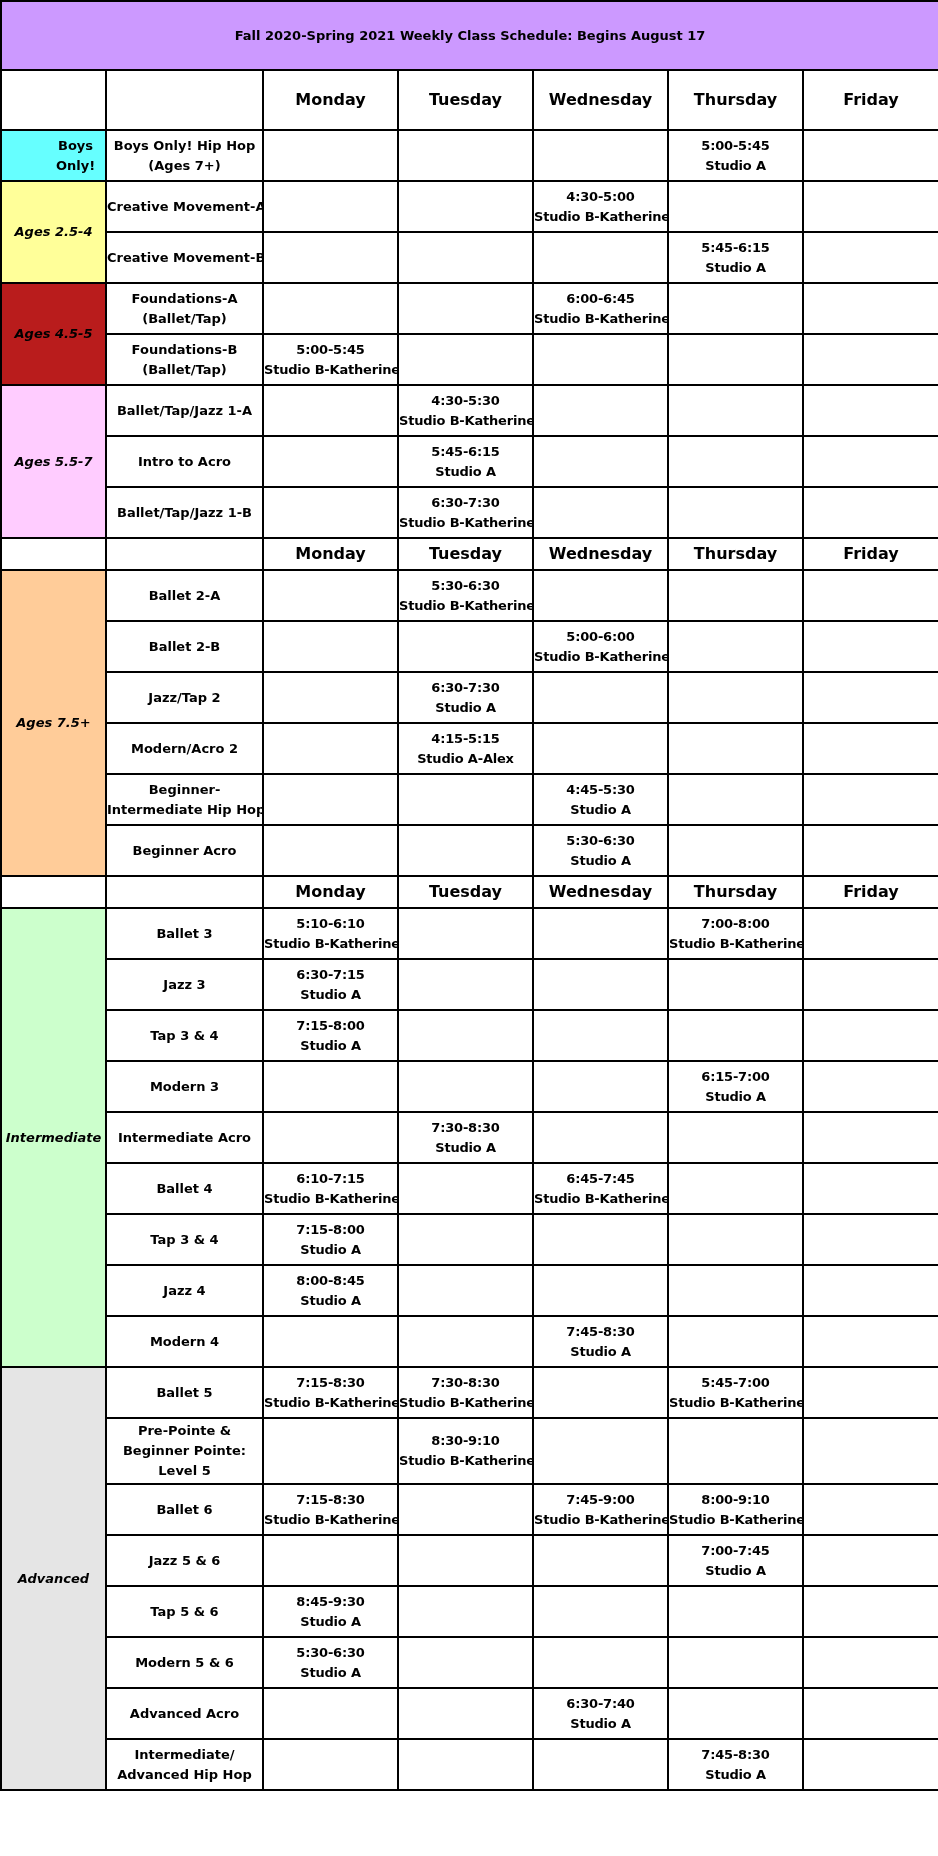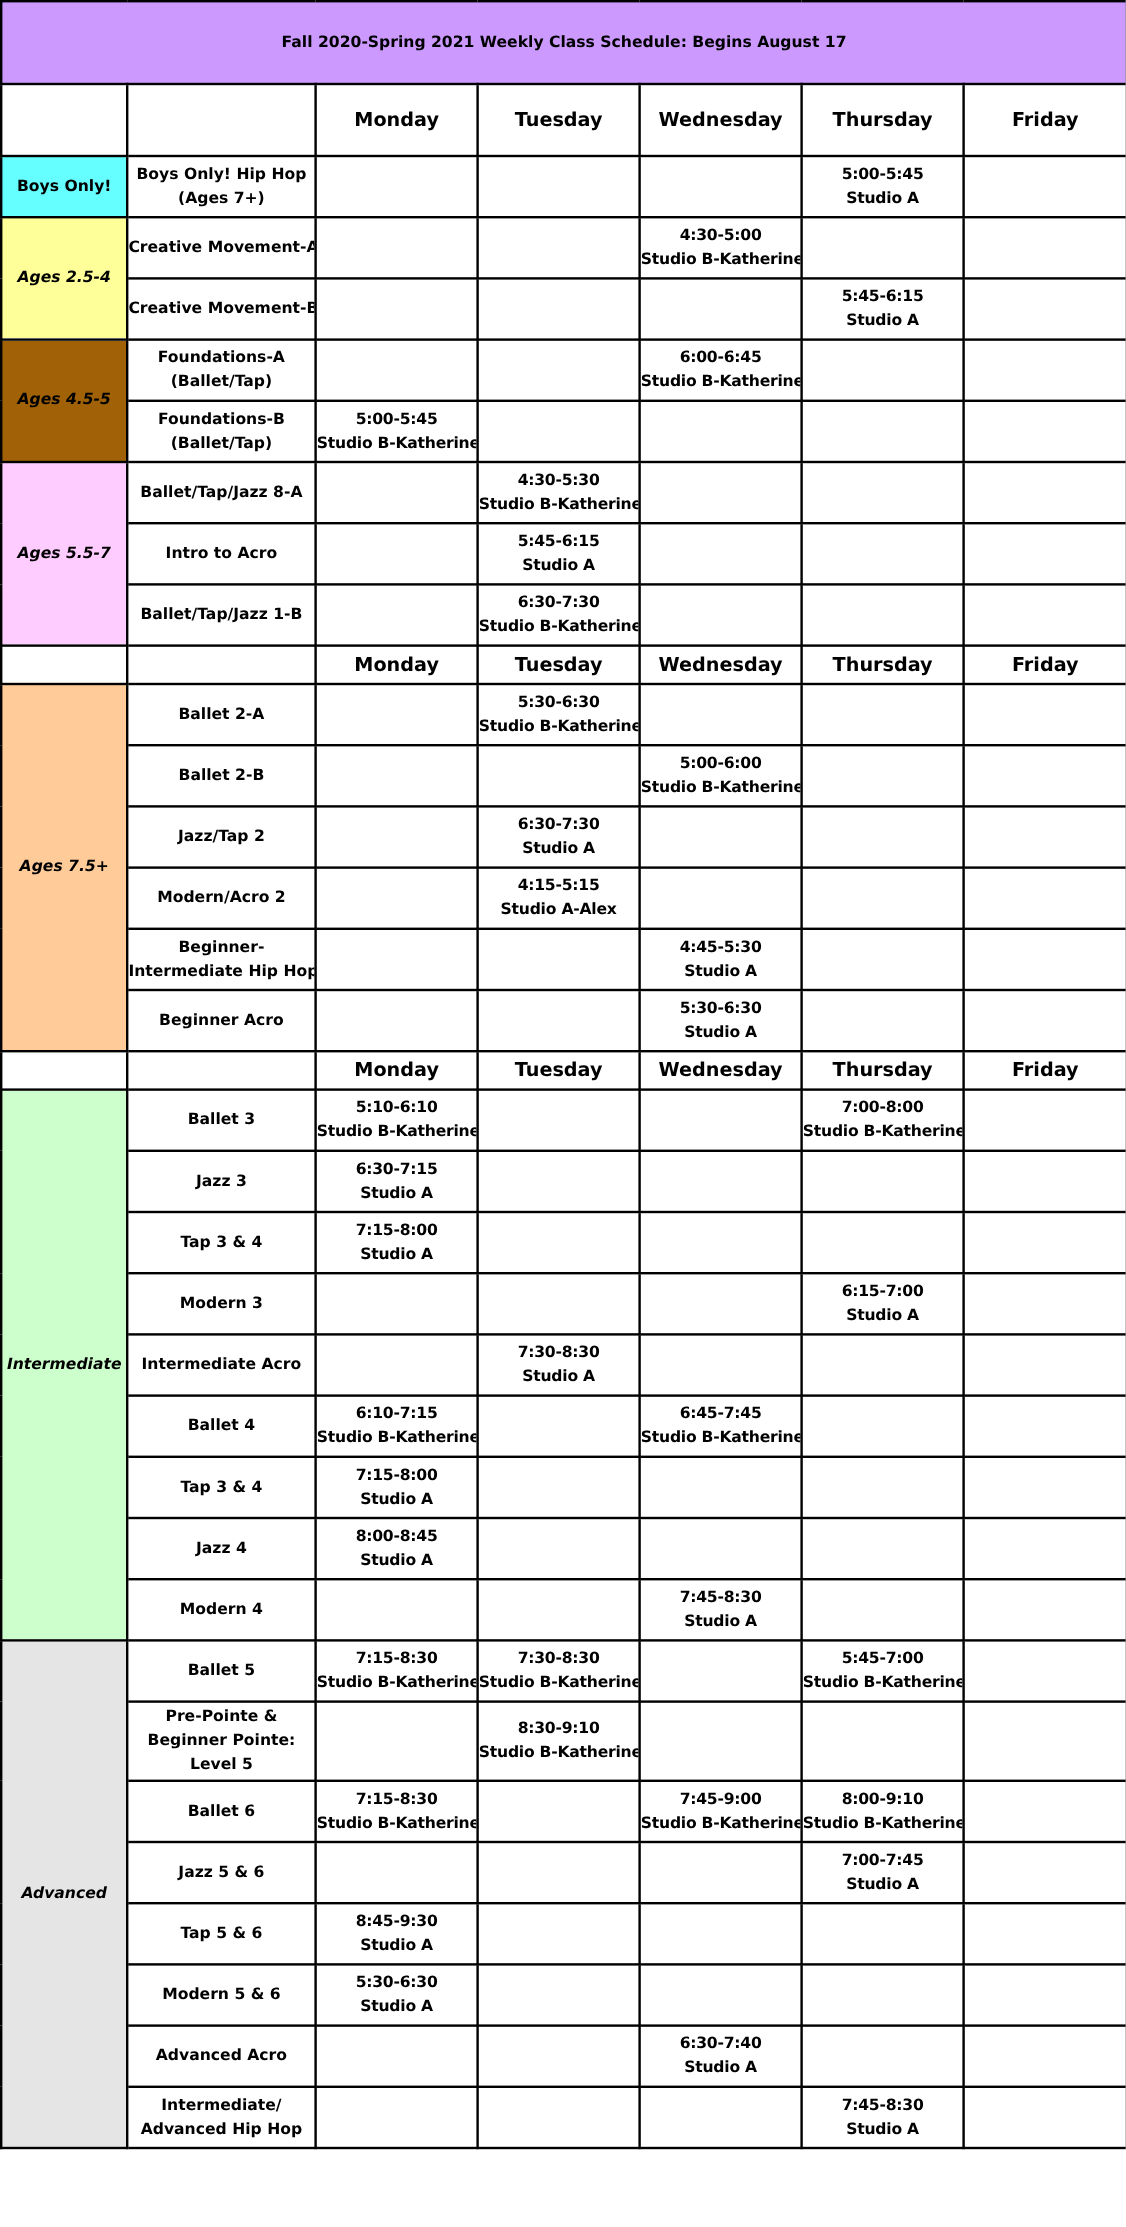--- a/index.html
+++ b/index.html
@@ -59,21 +59,21 @@
   <tr class="dayhead first">
         <td></td>
         <td></td>
         <td>Monday</td>
         <td>Tuesday</td>
         <td>Wednesday</td>
         <td>Thursday</td>
         <td>Friday</td>
       </tr>
       <tr class="row">
-        <td class="cat normal" rowspan="1" style="background: rgb(102, 255, 255);">Boys Only!</td>
+        <td class="cat normal" rowspan="1" style="background: rgb(102, 255, 255); padding-left: 44px;">Boys Only!</td>
         <td class="cls">
           <span class="cell-line">Boys Only! Hip Hop</span>
           <span class="cell-line">(Ages 7+)</span>
         </td>
         <td class="slot"></td>
         <td class="slot"></td>
         <td class="slot"></td>
         <td class="slot">
           <span class="cell-line">5:00-5:45</span>
           <span class="cell-line">Studio A</span>
@@ -101,21 +101,21 @@
         <td class="slot"></td>
         <td class="slot"></td>
         <td class="slot"></td>
         <td class="slot">
           <span class="cell-line">5:45-6:15</span>
           <span class="cell-line">Studio A</span>
         </td>
         <td class="slot"></td>
       </tr>
       <tr class="row">
-        <td class="cat" rowspan="2" style="background: #a16207;">Ages 4.5-5</td>
+        <td class="cat" rowspan="2" style="background: #b91c1c;">Ages 4.5-5</td>
         <td class="cls">
           <span class="cell-line">Foundations-A</span>
           <span class="cell-line">(Ballet/Tap)</span>
         </td>
         <td class="slot"></td>
         <td class="slot"></td>
         <td class="slot">
           <span class="cell-line">6:00-6:45</span>
           <span class="cell-line">Studio B-Katherine</span>
         </td>
@@ -132,21 +132,21 @@
           <span class="cell-line">Studio B-Katherine</span>
         </td>
         <td class="slot"></td>
         <td class="slot"></td>
         <td class="slot"></td>
         <td class="slot"></td>
       </tr>
       <tr class="row">
         <td class="cat" rowspan="3" style="background: rgb(255, 204, 255); margin-top: 40px;">Ages 5.5-7</td>
         <td class="cls">
-          <span class="cell-line">Ballet/Tap/Jazz 8-A</span>
+          <span class="cell-line">Ballet/Tap/Jazz 1-A</span>
         </td>
         <td class="slot"></td>
         <td class="slot">
           <span class="cell-line">4:30-5:30</span>
           <span class="cell-line">Studio B-Katherine</span>
         </td>
         <td class="slot"></td>
         <td class="slot"></td>
         <td class="slot"></td>
       </tr>

